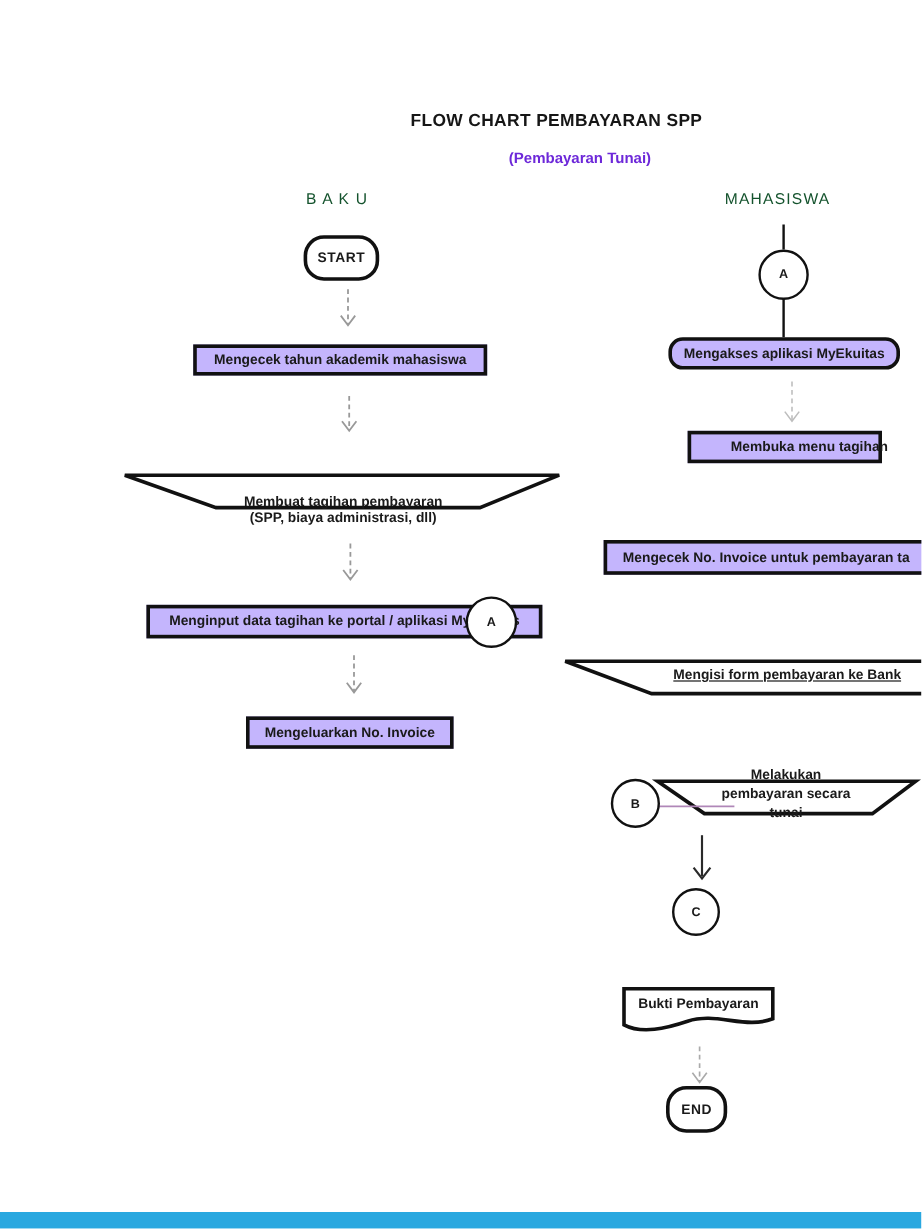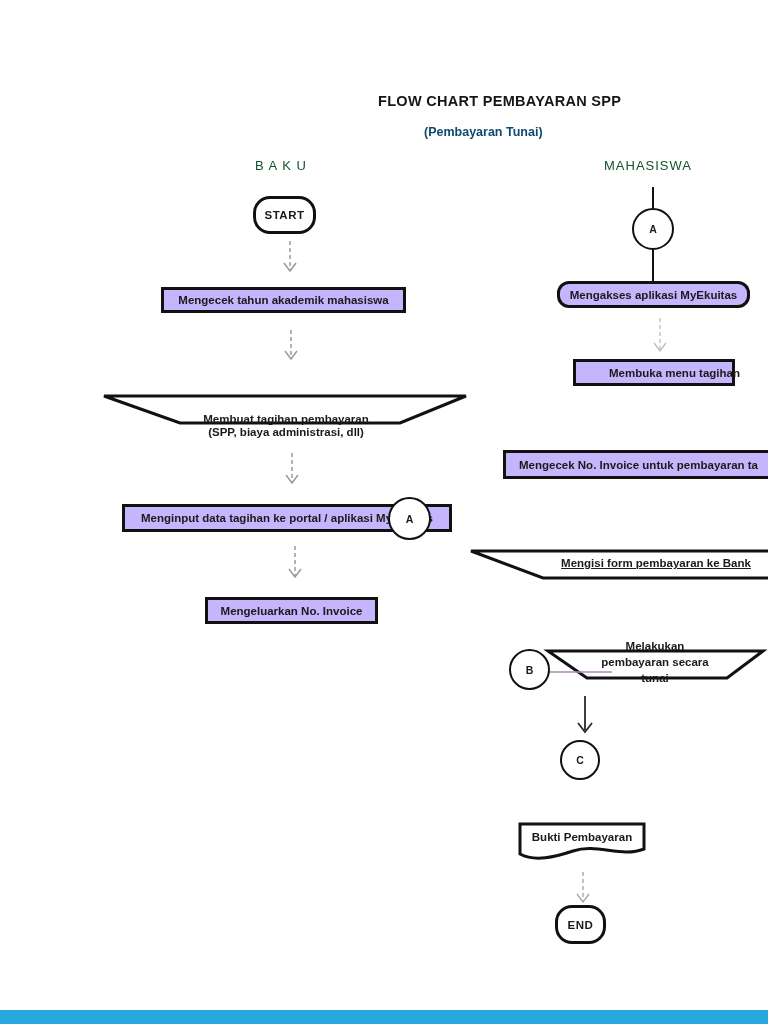--- a/index.html
+++ b/index.html
@@ -18,21 +18,21 @@
   .ttl {
     font-weight: bold;
     font-size: 14.5px;
     letter-spacing: 0.3px;
     color: #161616;
     white-space: nowrap;
   }
   .sub {
     font-weight: bold;
     font-size: 12.5px;
-    color: #0c4a6e;
+    color: #6d28d9;
     white-space: nowrap;
   }
   .lane-header {
     font-weight: normal;
     font-size: 13px;
     letter-spacing: 1px;
     color: #14532d;
     white-space: nowrap;
   }
   .stadium {
@@ -134,21 +134,21 @@
     </g>
 
     <path d="M520,824 L644,824 L644,849 C621,858 597,843 573,851 C555,857 535,862 520,854 Z" fill="#ffffff" stroke="#111111" stroke-width="3"></path>
 
     <g stroke="#aaaaaa" stroke-width="1.4" fill="none">
       <line x1="583" y1="872" x2="583" y2="901" stroke-dasharray="4 3"></line>
       <polyline points="577,894 583,902 589,894"></polyline>
     </g>
   </svg>
 
-  <div class="abs ttl" style="left:378px; top:93px;">FLOW CHART PEMBAYARAN SPP</div>
+  <div class="abs ttl" style="left:342px; top:93px;">FLOW CHART PEMBAYARAN SPP</div>
   <div class="abs sub" style="left:424px; top:125px;">(Pembayaran Tunai)</div>
 
   <div class="abs lane-header" style="left:255px; top:158px;">B A K U</div>
   <div class="abs lane-header" style="left:604px; top:158px;">MAHASISWA</div>
 
   <div class="abs stadium" style="left:253px; top:196px; width:63px; height:38px;">
     <span>START</span>
   </div>
 
   <div class="abs proc" style="left:161px; top:287px; width:245px; height:26px;">

